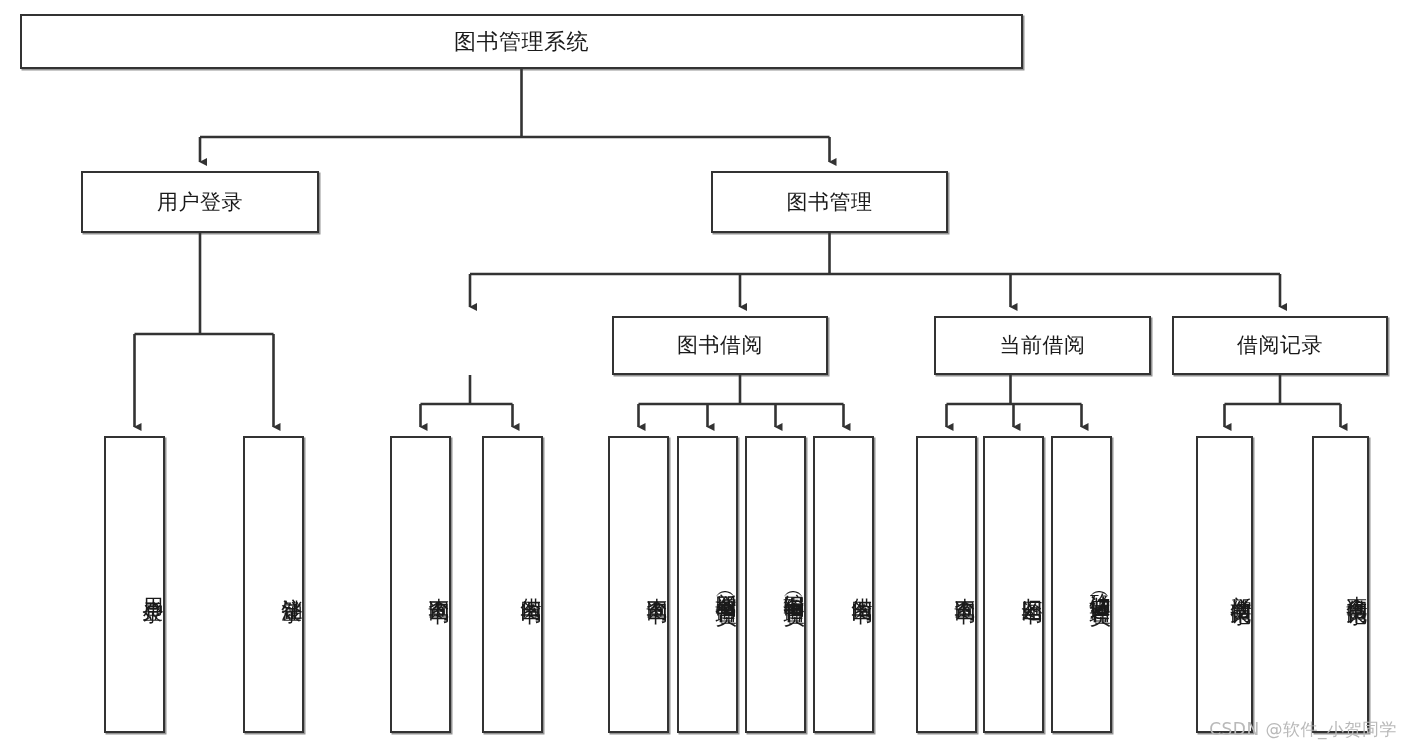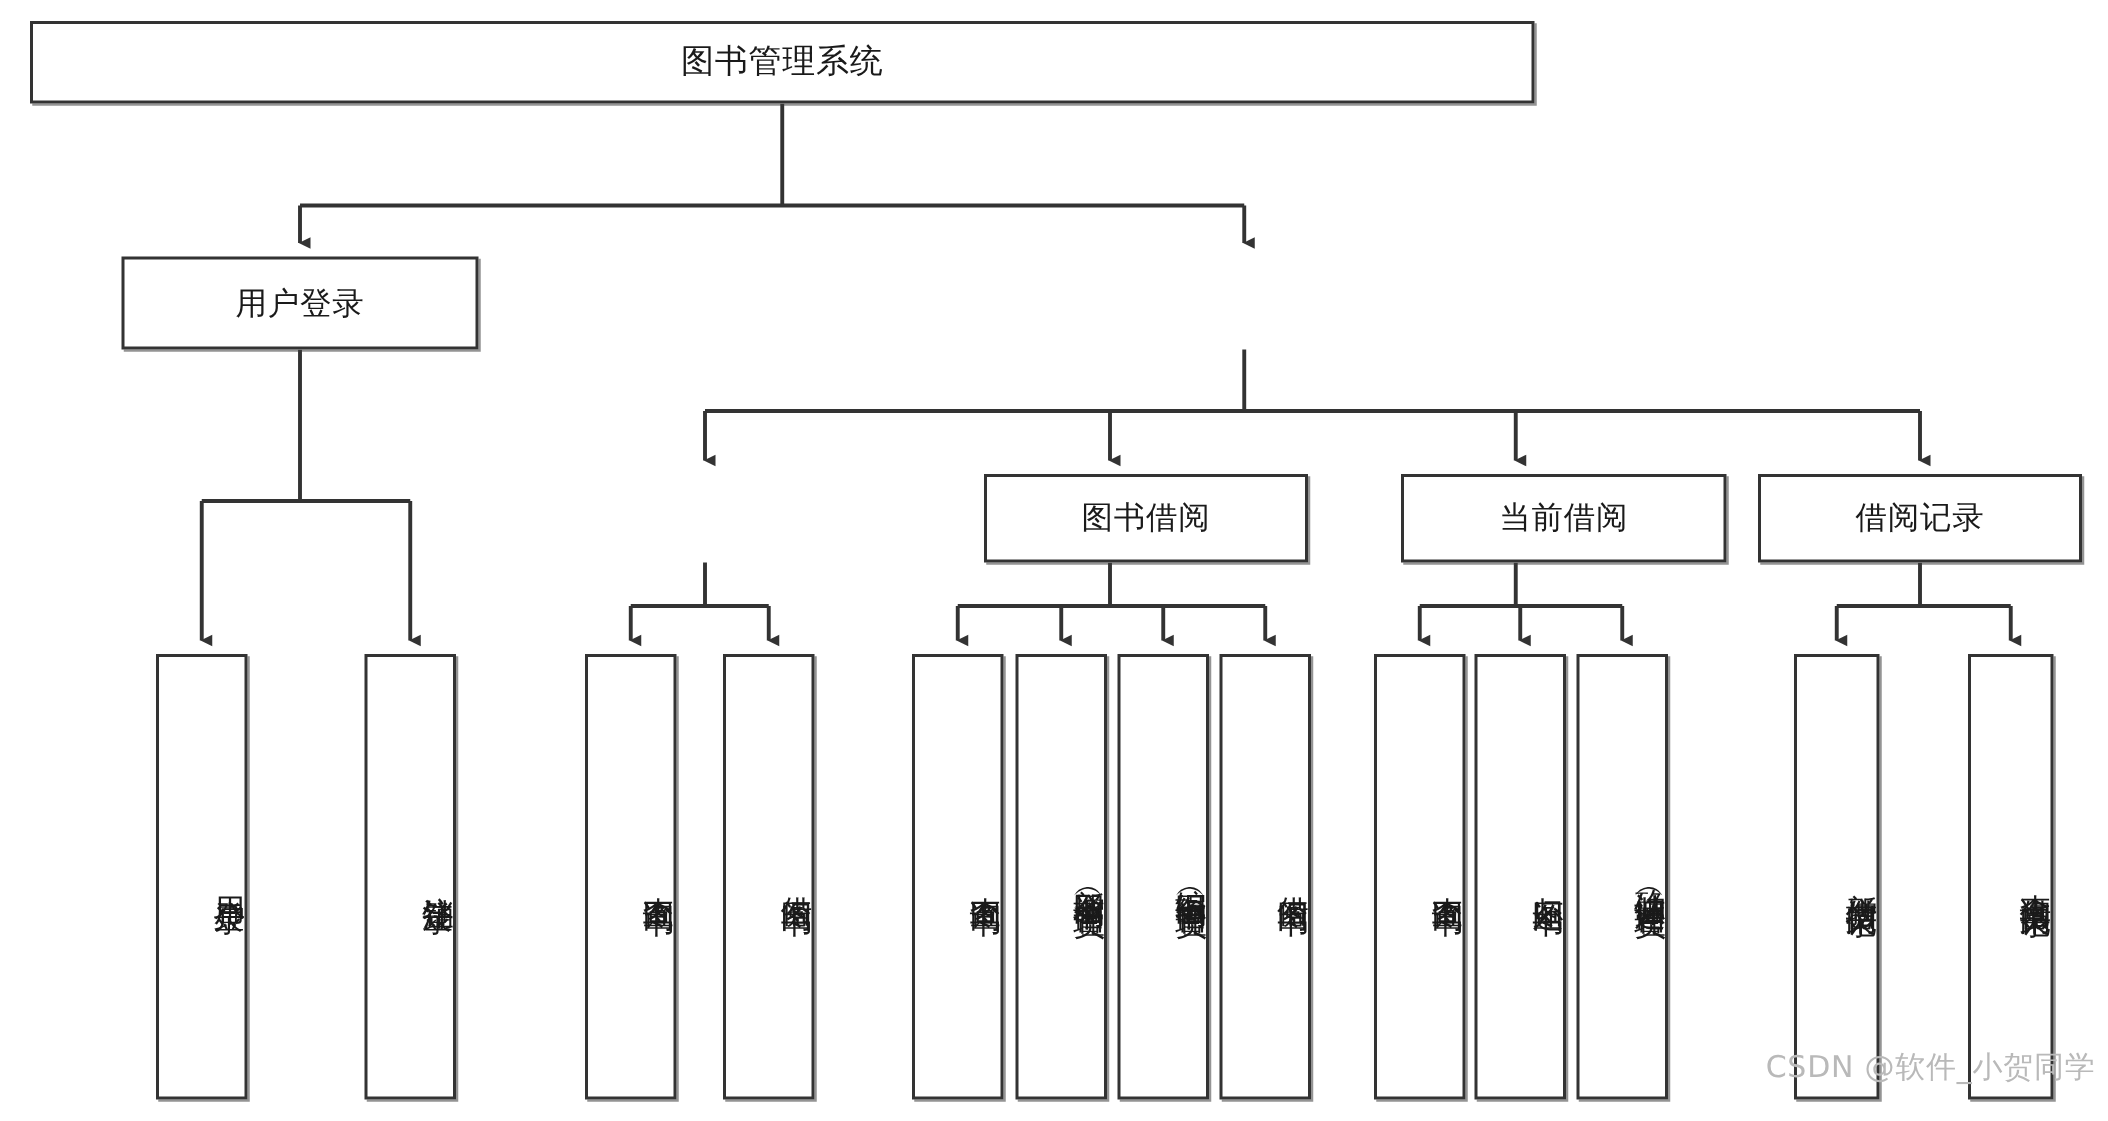--- a/index.html
+++ b/index.html
@@ -61,22 +61,22 @@
     writing-mode: vertical-rl;
     text-orientation: upright;
     font-size: 21px;
     line-height: 1.0;
     letter-spacing: 2px;
     white-space: nowrap;
   }
   #watermark {
     position: absolute;
     right: 8px;
-    bottom: 22px;
-    font-size: 20px;
+    bottom: 6px;
+    font-size: 17px;
     color: #b9b9b9;
     letter-spacing: 0.5px;
     user-select: none;
     white-space: nowrap;
   }
 </style>
 </head>
 <body>
 
 <div id="diagram-root">
@@ -124,22 +124,25 @@
       </g>
   </svg>
 
   <div class="node root horizontal" style="left: 20px; top: 14px; width: 1003px; height: 55px;">
     <span class="node-label">图书管理系统</span>
   </div>
 
   <div class="node horizontal" style="left: 81px; top: 171px; width: 238px; height: 62px;">
     <span class="node-label">用户登录</span>
   </div>
+  <div class="node horizontal" style="left: 711px; top: 171px; width: 237px; height: 62px;">
+    <span class="node-label">图书管理</span>
+  </div>
 
-  <div class="node horizontal" style="left: 656px; top: 316px; width: 216px; height: 59px;">
+  <div class="node horizontal" style="left: 612px; top: 316px; width: 216px; height: 59px;">
     <span class="node-label">图书借阅</span>
   </div>
   <div class="node horizontal" style="left: 934px; top: 316px; width: 217px; height: 59px;">
     <span class="node-label">当前借阅</span>
   </div>
   <div class="node horizontal" style="left: 1172px; top: 316px; width: 216px; height: 59px;">
     <span class="node-label">借阅记录</span>
   </div>
 
   <div class="node vertical" style="left: 104px; top: 436px; width: 61px; height: 297px;">

